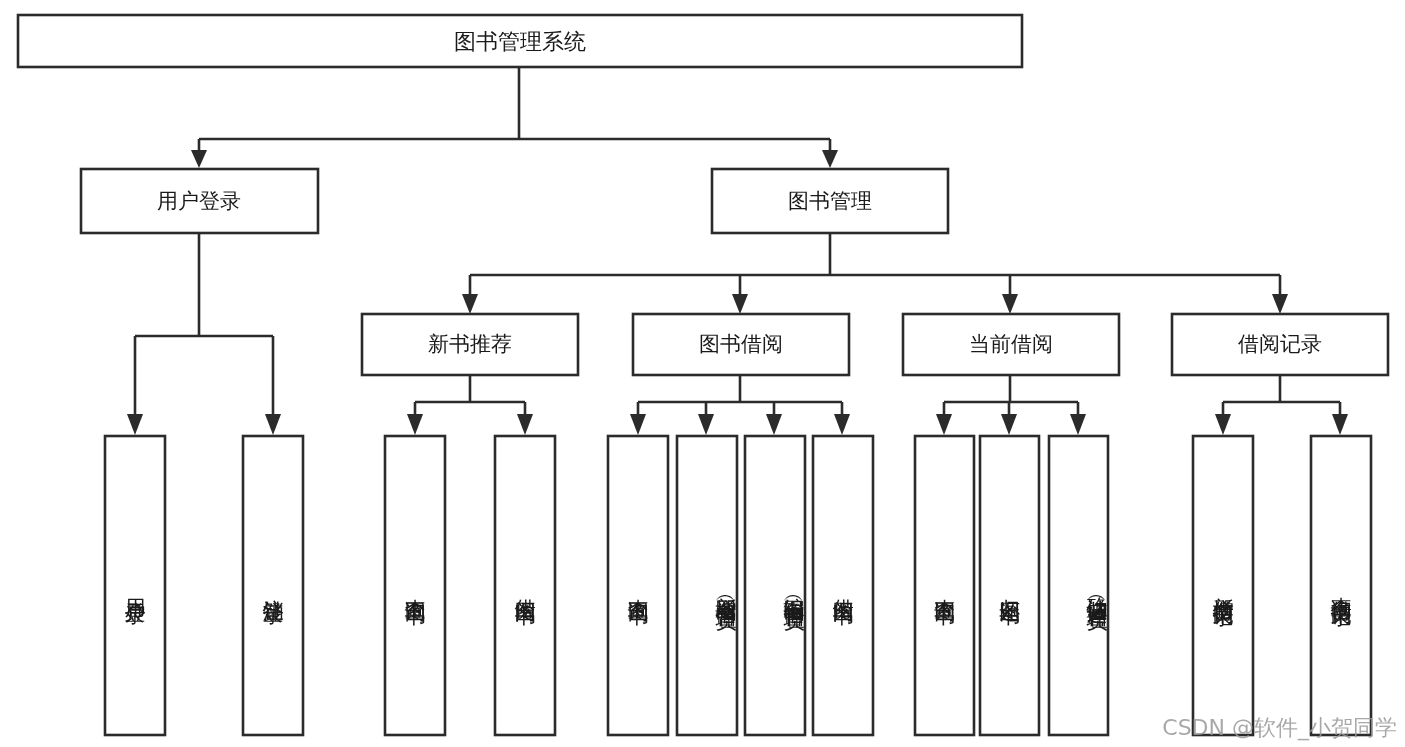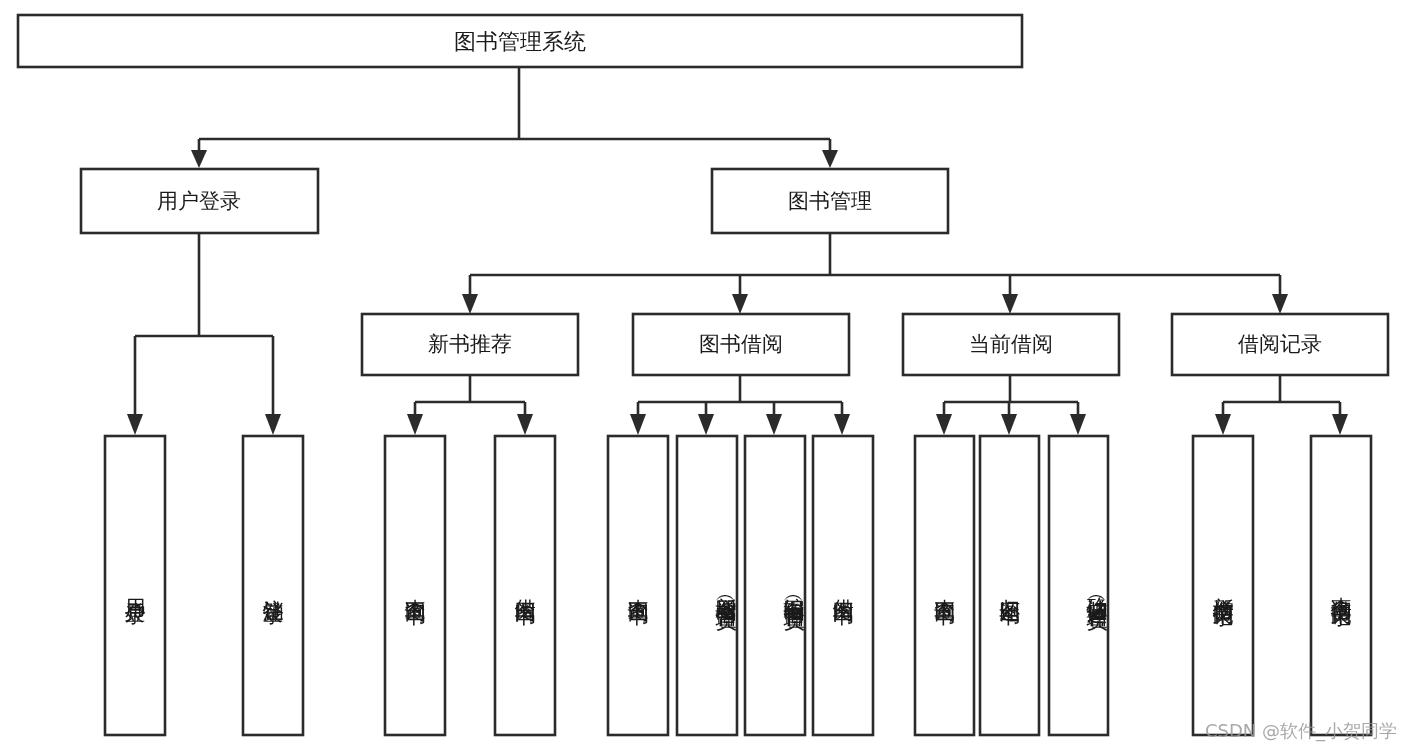--- a/index.html
+++ b/index.html
@@ -70,21 +70,21 @@
     pointer-events: none;
     display: flex;
     align-items: center;
     justify-content: center;
   }
   #watermark {
     position: absolute;
     right: 8px;
     bottom: 4px;
     font-family: "DejaVu Sans", "Liberation Sans", sans-serif;
-    font-size: 18px;
+    font-size: 22px;
     color: #9a9a9a;
     opacity: 0.85;
     white-space: nowrap;
     pointer-events: none;
   }
 </style>
 </head>
 <body>
 
 <div id="diagram-root">

